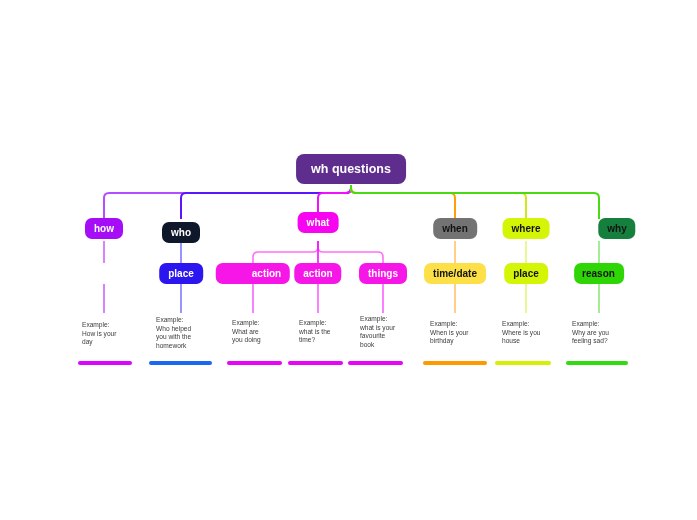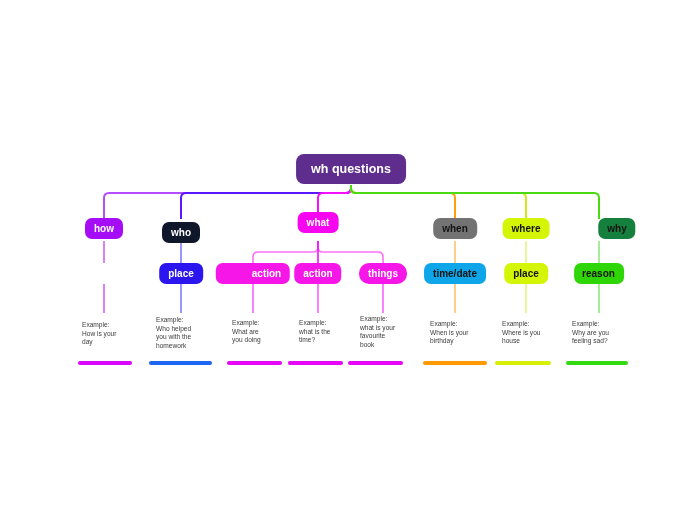--- a/index.html
+++ b/index.html
@@ -79,22 +79,22 @@
   <div class="node" style="left: 104px; top: 218px; background: rgb(166, 13, 247); color: rgb(255, 255, 255);">how</div>
   <div class="node" style="left: 181px; top: 222px; background: #0f172a; color: rgb(255, 255, 255);">who</div>
   <div class="node" style="left: 318px; top: 212px; background: rgb(247, 5, 240); color: rgb(255, 255, 255);">what</div>
   <div class="node" style="left: 455px; top: 218px; background: #737373; color: rgb(19, 19, 19);">when</div>
   <div class="node" style="left: 526px; top: 218px; background: rgb(212, 245, 5); color: rgb(19, 19, 19);">where</div>
   <div class="node" style="left: 617px; top: 218px; background: #15803d; color: rgb(19, 19, 19);">why</div>
 
   <div class="node" style="left: 181px; top: 263px; background: rgb(43, 22, 240); color: rgb(255, 255, 255);">place</div>
   <div class="node" style="left: 253px; top: 263px; background: rgb(247, 22, 232); color: rgb(255, 255, 255); padding-left: 36px;">action</div>
   <div class="node" style="left: 318px; top: 263px; background: rgb(247, 22, 232); color: rgb(255, 255, 255);">action</div>
-  <div class="node" style="left: 383px; top: 263px; background: rgb(247, 22, 232); color: rgb(255, 255, 255); border-radius: 10px;">things</div>
-  <div class="node" style="left: 455px; top: 263px; background: #0ea5e9; color: rgb(19, 19, 19);">time/date</div>
+  <div class="node" style="left: 383px; top: 263px; background: rgb(247, 22, 232); color: rgb(255, 255, 255);">things</div>
+  <div class="node" style="left: 455px; top: 263px; background: #fde047; color: rgb(19, 19, 19);">time/date</div>
   <div class="node" style="left: 526px; top: 263px; background: rgb(212, 245, 5); color: rgb(19, 19, 19);">place</div>
   <div class="node" style="left: 599px; top: 263px; background: rgb(47, 214, 5); color: rgb(19, 19, 19); padding-left: 8px;">reason</div>
 
   <div class="example" style="left:82px;top:321px;">Example:
 How is your
 day</div>
   <div class="example" style="left:156px;top:316px;">Example:
 Who helped
 you with the
 homework</div>

